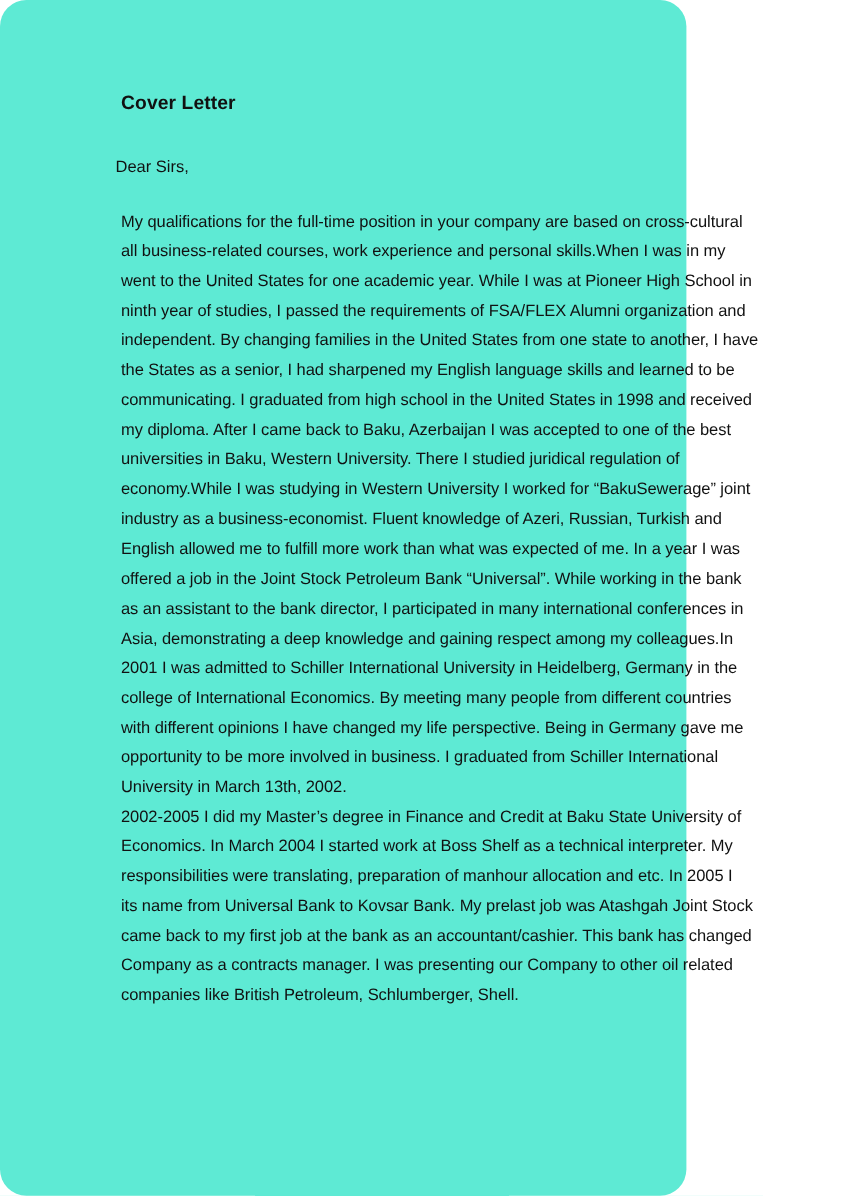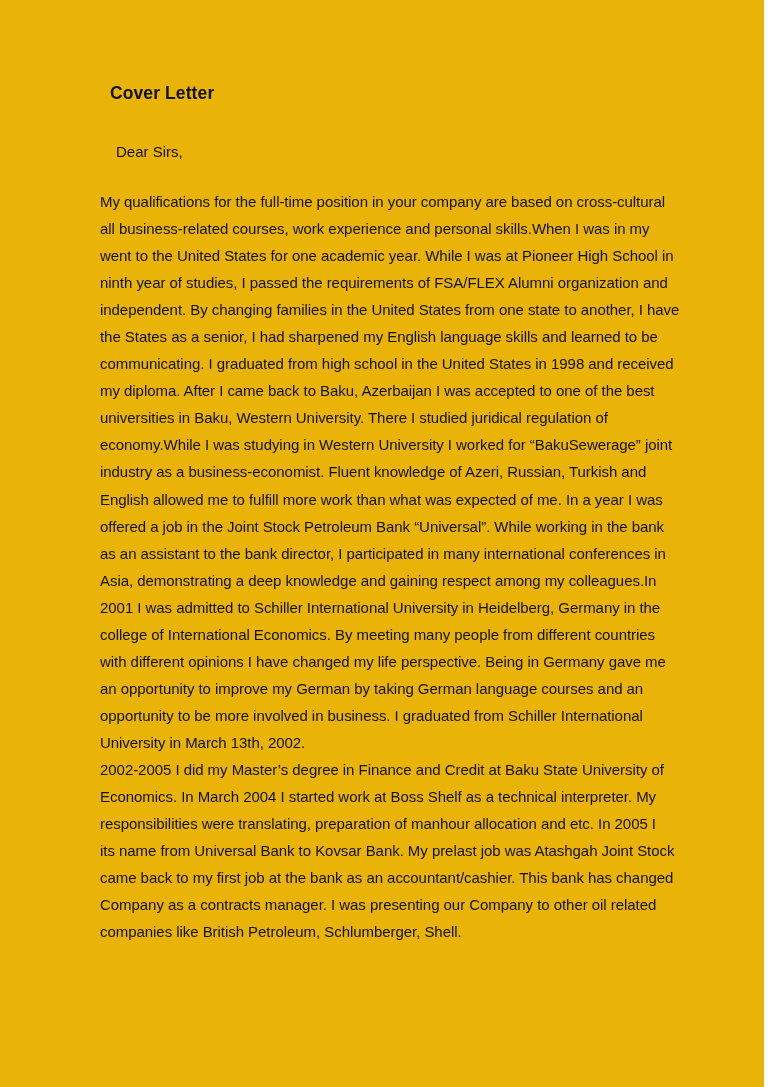--- a/index.html
+++ b/index.html
@@ -11,43 +11,44 @@
       width: 768px;
       height: 1087px;
       position: relative;
       overflow: hidden;
       font-family: "Liberation Sans", sans-serif;
       color: #111111;
     }
     .page {
       position: absolute;
       left: 0; top: 0;
-      width: 764px;
+      width: 624px;
       height: 1087px;
-      background: #eab308;
+      background: #5eead4;
+      border-radius: 24px;
     }
     .title {
       position: absolute;
       left: 110px;
       top: 83px;
       font-size: 17.5px;
       font-weight: bold;
       letter-spacing: 0.1px;
       white-space: nowrap;
     }
     .salutation {
       position: absolute;
-      left: 116px;
+      left: 105px;
       top: 143px;
       font-size: 15px;
       white-space: nowrap;
     }
     .body-text {
       position: absolute;
-      left: 100px;
+      left: 110px;
       top: 188px;
       width: 620px;
     }
     .line {
       display: block;
       height: 27.05px;
       line-height: 27.05px;
       font-size: 15px;
       white-space: nowrap;
       letter-spacing: -0.05px;
@@ -71,21 +72,20 @@
     <span class="line">universities in Baku, Western University. There I studied juridical regulation of</span>
     <span class="line">economy.While I was studying in Western University I worked for “BakuSewerage” joint</span>
     <span class="line">industry as a business-economist. Fluent knowledge of Azeri, Russian, Turkish and</span>
     <span class="line">English allowed me to fulfill more work than what was expected of me. In a year I was</span>
     <span class="line">offered a job in the Joint Stock Petroleum Bank “Universal”. While working in the bank</span>
     <span class="line">as an assistant to the bank director, I participated in many international conferences in</span>
     <span class="line">Asia, demonstrating a deep knowledge and gaining respect among my colleagues.In</span>
     <span class="line">2001 I was admitted to Schiller International University in Heidelberg, Germany in the</span>
     <span class="line">college of International Economics. By meeting many people from different countries</span>
     <span class="line">with different opinions I have changed my life perspective. Being in Germany gave me</span>
-    <span class="line">an opportunity to improve my German by taking German language courses and an</span>
     <span class="line">opportunity to be more involved in business. I graduated from Schiller International</span>
     <span class="line">University in March 13th, 2002.</span>
     <span class="line">2002-2005 I did my Master’s degree in Finance and Credit at Baku State University of</span>
     <span class="line">Economics. In March 2004 I started work at Boss Shelf as a technical interpreter. My</span>
     <span class="line">responsibilities were translating, preparation of manhour allocation and etc. In 2005 I</span>
     <span class="line">its name from Universal Bank to Kovsar Bank. My prelast job was Atashgah Joint Stock</span>
     <span class="line">came back to my first job at the bank as an accountant/cashier. This bank has changed</span>
     <span class="line">Company as a contracts manager. I was presenting our Company to other oil related</span>
     <span class="line">companies like British Petroleum, Schlumberger, Shell.</span>
   </div>

